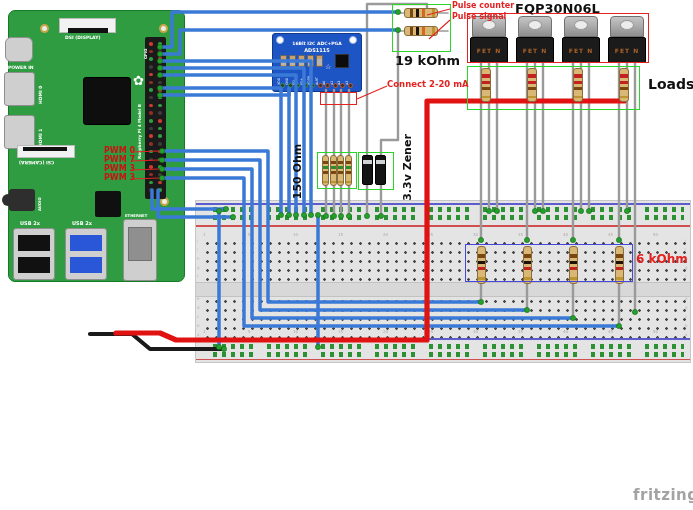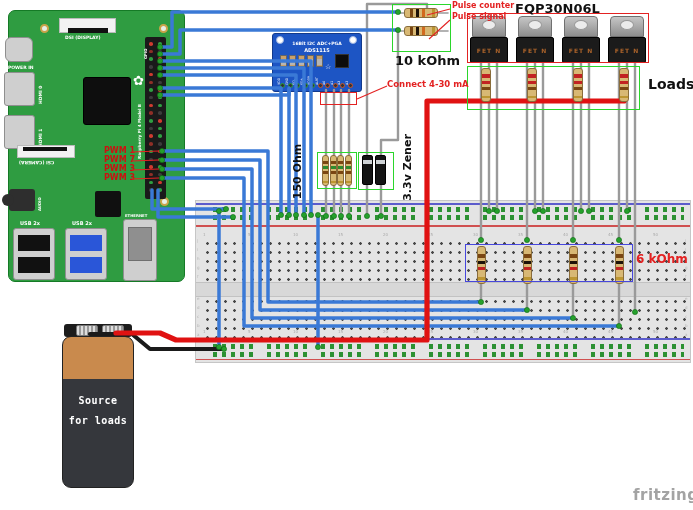--- a/index.html
+++ b/index.html
@@ -250,21 +250,21 @@
     <div class="pi-silver" style="left:56px;top:217px;width:42px;height:52px;"></div>
     <div class="pi-black-stripe" style="left:61px;top:224px;width:32px;height:16px;background:#2a56d8;"></div>
     <div class="pi-black-stripe" style="left:61px;top:246px;width:32px;height:16px;background:#2a56d8;"></div>
 
     <div class="pi-label" style="left:116px;top:202px;font-size:3.8px;">ETHERNET</div>
     <div class="pi-silver" style="left:114px;top:208px;width:34px;height:62px;"></div>
     <div style="position:absolute;left:119px;top:216px;width:24px;height:34px;background:#8f8f8f;border:1px solid #6f6f6f;"></div>
   </div>
 
   <div id="pwm-labels">
-      <div class="pwm-label" style="left: 104px; top: 146px;">PWM 1</div>
+      <div class="pwm-label" style="left: 104px; top: 146px;">PWM 0</div>
       <div class="pwm-label" style="left: 104px; top: 155px;">PWM 7</div>
       <div class="pwm-label" style="left: 104px; top: 164px;">PWM 3</div>
       <div class="pwm-label" style="left: 104px; top: 173px;">PWM 3</div>
     </div>
 
   <div id="ads" class="abs">
     <div class="ads-hole" style="left:3px;top:2px;"></div>
     <div class="ads-hole" style="left:76px;top:2px;"></div>
     <div class="ads-title" style="top:7px;font-size:4.5px;">16Bit I2C ADC+PGA</div>
     <div class="ads-title" style="top:13px;font-size:5px;">ADS1115</div>
@@ -426,43 +426,35 @@
   <div class="res res-150" style="left:345px;top:155px;"></div>
 
   <div class="zener" style="left:362px;top:155px;"></div>
   <div class="zener" style="left:375px;top:155px;"></div>
 
   <div class="res res-1k" style="left:477px;top:246px;"></div>
   <div class="res res-1k" style="left:523px;top:246px;"></div>
   <div class="res res-1k" style="left:569px;top:246px;"></div>
   <div class="res res-1k" style="left:615px;top:246px;"></div>
 
-  <div id="battery" class="abs">
-    <div id="bat-cap"></div>
-    <div class="bat-term" style="left:16px;"></div>
-    <div class="bat-term" style="left:42px;"></div>
-    <div id="bat-body"></div>
-    <div class="bat-text" style="top:72px;">Source</div>
-    <div class="bat-text" style="top:92px;">for loads</div>
-  </div>
 
   <div class="box-green" style="left:392px;top:4px;width:59px;height:48px;"></div>
   <div class="box-red" style="left:467px;top:13px;width:182px;height:50px;"></div>
   <div class="box-green" style="left:467px;top:66px;width:173px;height:44px;"></div>
   <div class="box-red" style="left:320px;top:92px;width:37px;height:13px;"></div>
   <div class="box-green" style="left:317px;top:152px;width:40px;height:37px;"></div>
   <div class="box-green" style="left:358px;top:152px;width:36px;height:38px;"></div>
   <div class="box-blue" style="left:465px;top:244px;width:168px;height:38px;"></div>
 
   <div class="lbl-red" style="left:452px;top:1px;font-size:8px;">Pulse counter</div>
   <div class="lbl-red" style="left:452px;top:12px;font-size:8px;">Pulse signal</div>
   <div class="lbl" style="left:515px;top:1px;font-size:13px;">FQP30N06L</div>
-  <div class="lbl" style="left:395px;top:53px;font-size:13px;">10 kOhm</div>
+  <div class="lbl" style="left:395px;top:53px;font-size:13px;">19 kOhm</div>
   <div class="lbl" style="left:648px;top:76px;font-size:14px;">Loads</div>
-  <div class="lbl-red" style="left:387px;top:79px;font-size:8.5px;">Connect 4-30 mA</div>
+  <div class="lbl-red" style="left:387px;top:79px;font-size:8.5px;">Connect 2-20 mA</div>
   <div class="lbl rot" style="left:267px;top:165px;width:60px;font-size:11px;text-align:center;">150 Ohm</div>
   <div class="lbl rot" style="left:372px;top:161px;width:70px;font-size:11px;text-align:center;">3.3v Zener</div>
   <div class="lbl-red" style="left:636px;top:252px;font-size:12px;">6 kOhm</div>
 
   <svg id="anno-svg" class="layer" width="693" height="510">
       <line x1="450" y1="9" x2="427" y2="15" stroke="#e32222" stroke-width="1.1"></line>
       <line x1="450" y1="20" x2="429" y2="39" stroke="#e32222" stroke-width="1.1"></line>
       <line x1="357" y1="99" x2="387" y2="86" stroke="#e32222" stroke-width="1.1"></line>
       <line x1="132" y1="152" x2="159" y2="151" stroke="#e32222" stroke-width="1.1"></line>
       <line x1="132" y1="161" x2="159" y2="160" stroke="#e32222" stroke-width="1.1"></line>

